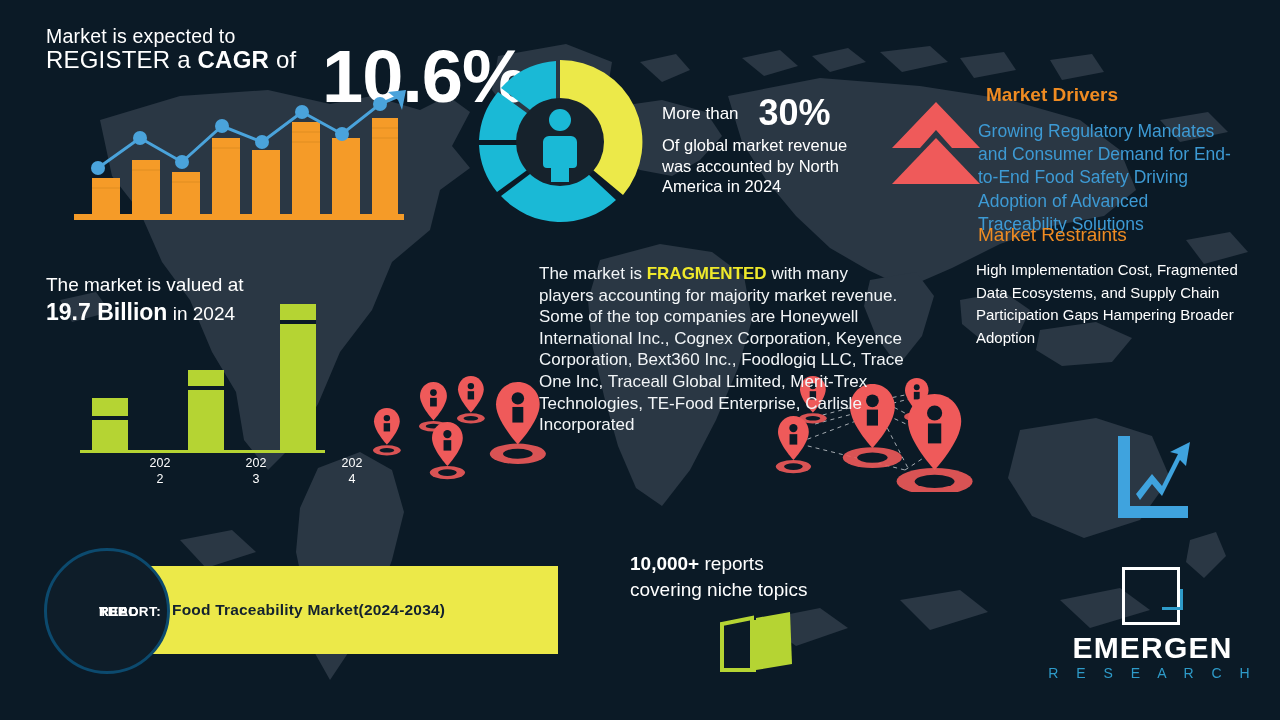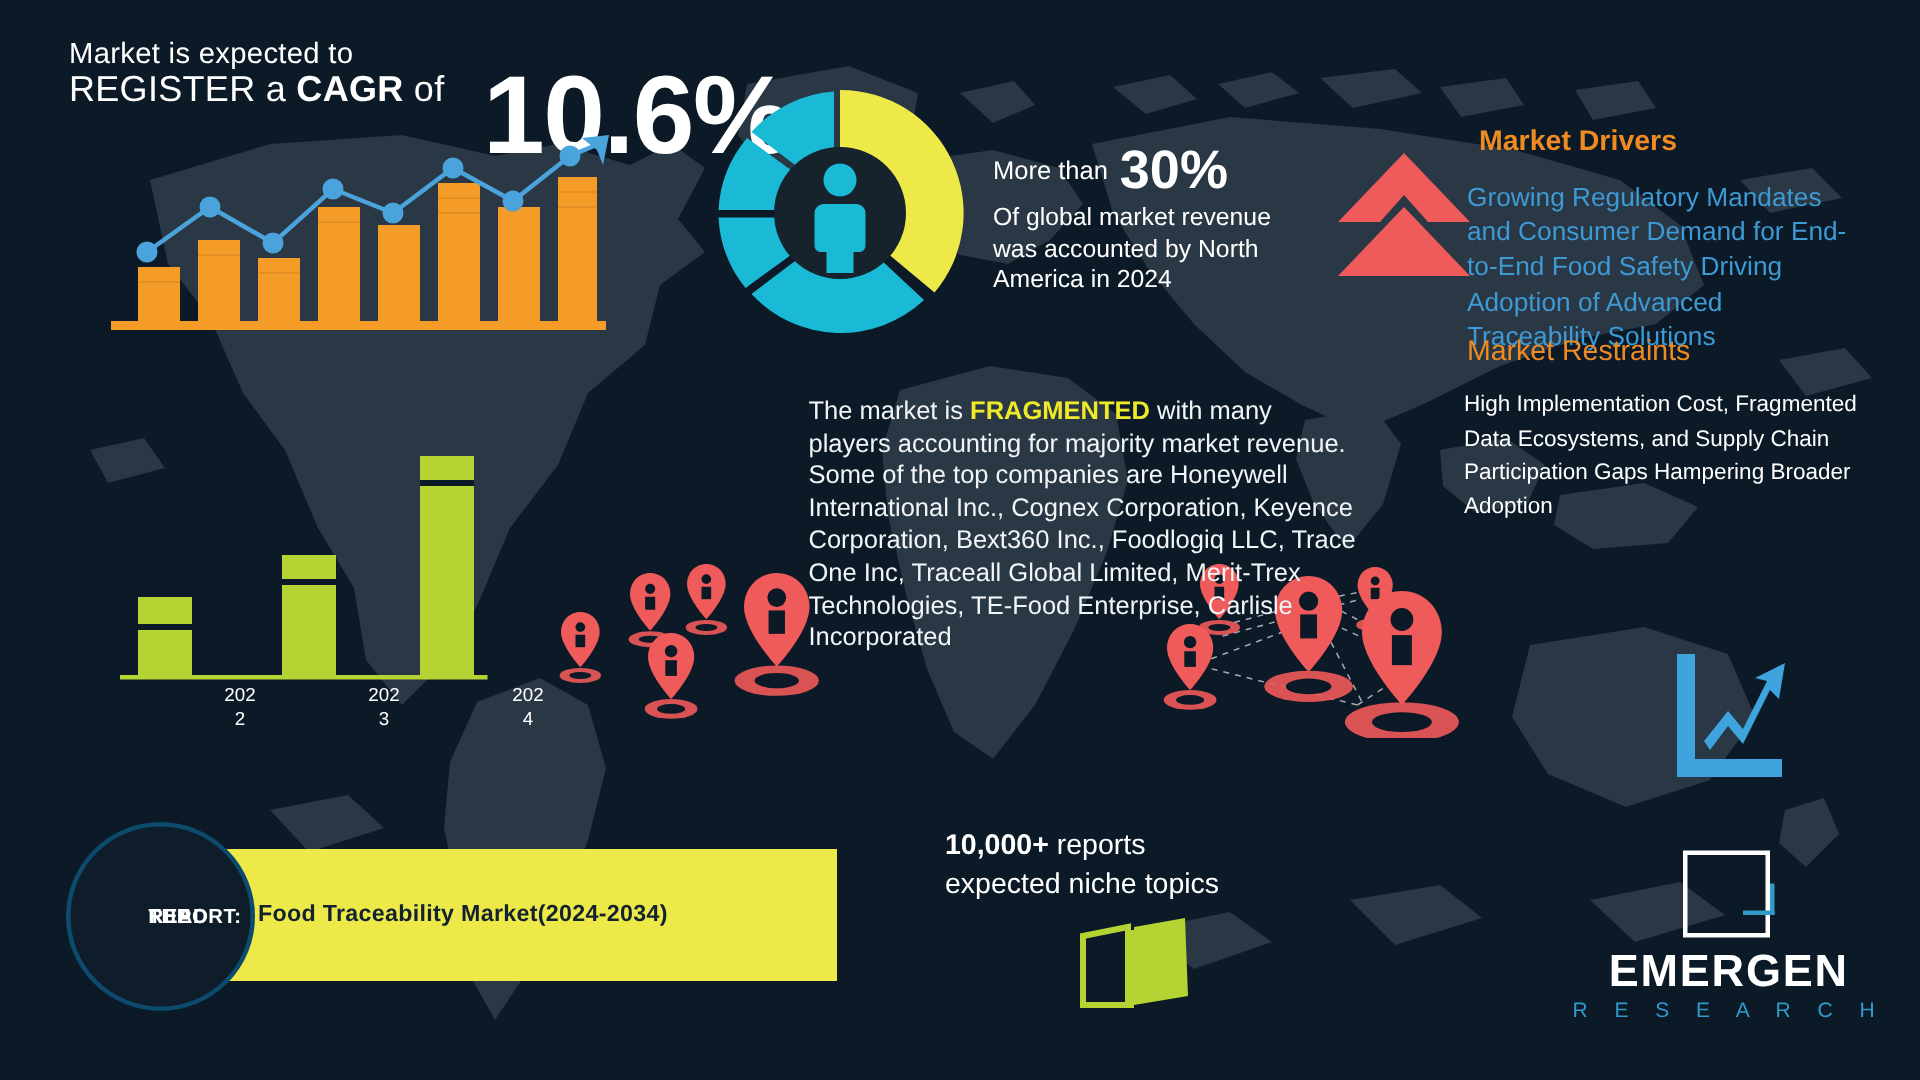--- a/index.html
+++ b/index.html
@@ -24,21 +24,21 @@
     color:#ffffff;font-size:74px;font-weight:700;letter-spacing:-1px;line-height:74px;margin-left:44px;
   }
 
   .valued-wrap{left:46px;top:272px;width:340px;}
   .valued-l1{color:#ffffff;font-size:19px;line-height:26px;}
   .valued-l2{color:#ffffff;font-size:19px;line-height:28px;}
   .valued-l2 .big{font-size:23px;font-weight:700;}
 
   .na-wrap{left:662px;top:95px;width:210px;}
   .na-line1{color:#ffffff;font-size:17px;line-height:22px;}
-  .na-line1 .pct{font-size:36px;font-weight:700;line-height:36px;vertical-align:-6px;margin-left:8px;}
+  .na-line1 .pct{font-size:36px;font-weight:700;line-height:36px;vertical-align:-6px;margin-left:20px;}
   .na-body{color:#ffffff;font-size:16.5px;line-height:20.5px;margin-top:4px;}
 
   .frag-wrap{left:539px;top:263px;width:368px;}
   .frag-wrap p{margin:0;color:#f2f5f7;font-size:17px;line-height:21.6px;}
   .frag-hl{color:#efe92b;font-weight:700;}
 
   .drivers-title{left:986px;top:84px;color:#ef8b22;font-size:19px;font-weight:700;}
   .drivers-body{left:978px;top:120px;width:258px;color:#3d9ad4;font-size:17.5px;line-height:23.2px;}
   .restraints-title{left:978px;top:224px;color:#ef8b22;font-size:19px;font-weight:400;}
   .restraints-body{left:976px;top:259px;width:280px;color:#ffffff;font-size:15px;line-height:22.6px;}
@@ -207,20 +207,24 @@
   <svg class="abs" style="left:890px;top:98px;width:92px;height:88px;" viewBox="0 0 92 88">
     <path d="M46 4 L90 50 H62 L46 32 L30 50 H2 Z" fill="#ef5a5a"></path>
     <path d="M46 40 L90 86 H2 Z" fill="#ef5a5a"></path>
   </svg>
   <div class="abs drivers-title">Market Drivers</div>
   <div class="abs drivers-body">Growing Regulatory Mandates and Consumer Demand for End-to-End Food Safety Driving Adoption of Advanced Traceability Solutions</div>
 
   <div class="abs restraints-title">Market Restraints</div>
   <div class="abs restraints-body">High Implementation Cost, Fragmented Data Ecosystems, and Supply Chain Participation Gaps Hampering Broader Adoption</div>
 
+  <div class="abs valued-wrap">
+    <div class="valued-l1">The market is valued at</div>
+    <div class="valued-l2"><span class="big">19.7 Billion</span><span> in 2024</span></div>
+  </div>
 
   <svg class="abs" style="left:80px;top:296px;width:250px;height:158px;" viewBox="0 0 250 158">
     <rect x="12" y="102" width="36" height="54" fill="#b5d433"></rect>
     <rect x="108" y="74" width="36" height="82" fill="#b5d433"></rect>
     <rect x="200" y="8" width="36" height="148" fill="#b5d433"></rect>
     <g stroke="#0b1a26" stroke-width="4">
       <line x1="12" y1="122" x2="48" y2="122"></line>
       <line x1="108" y1="92" x2="144" y2="92"></line>
       <line x1="200" y1="26" x2="236" y2="26"></line>
     </g>
@@ -336,21 +340,21 @@
 
   <div class="abs banner">
     <div class="banner-text">Food Traceability Market(2024-2034)</div>
   </div>
   <div class="abs read-circle">
     <span><span>READ</span><br><span>THE</span><br><span>REPORT:</span></span>
   </div>
 
   <div class="abs reports-wrap">
     <div class="reports-l1"><b>10,000+</b><span> reports</span></div>
-    <div class="reports-l2">expected niche topics</div>
+    <div class="reports-l2">covering niche topics</div>
   </div>
   <svg class="abs" style="left:718px;top:612px;width:78px;height:62px;" viewBox="0 0 78 62">
     <path d="M4 12 L34 6 L34 58 L4 58 Z" fill="none" stroke="#b5d433" stroke-width="4"></path>
     <path d="M38 6 L72 0 L74 52 L38 58 Z" fill="#b5d433"></path>
     <path d="M36 8 L36 60" stroke="#b5d433" stroke-width="4"></path>
   </svg>
 
   <div class="abs logo">
     <div class="logo-sq"></div>
     <div class="logo-sq-accent"></div>

